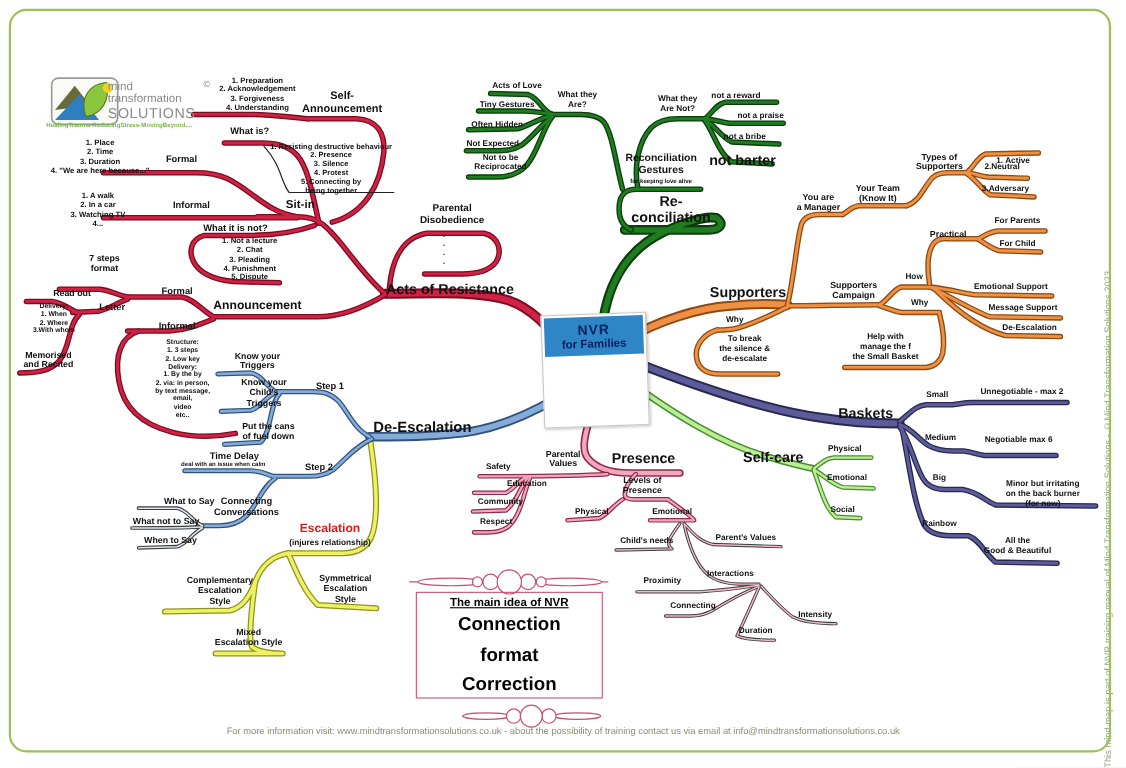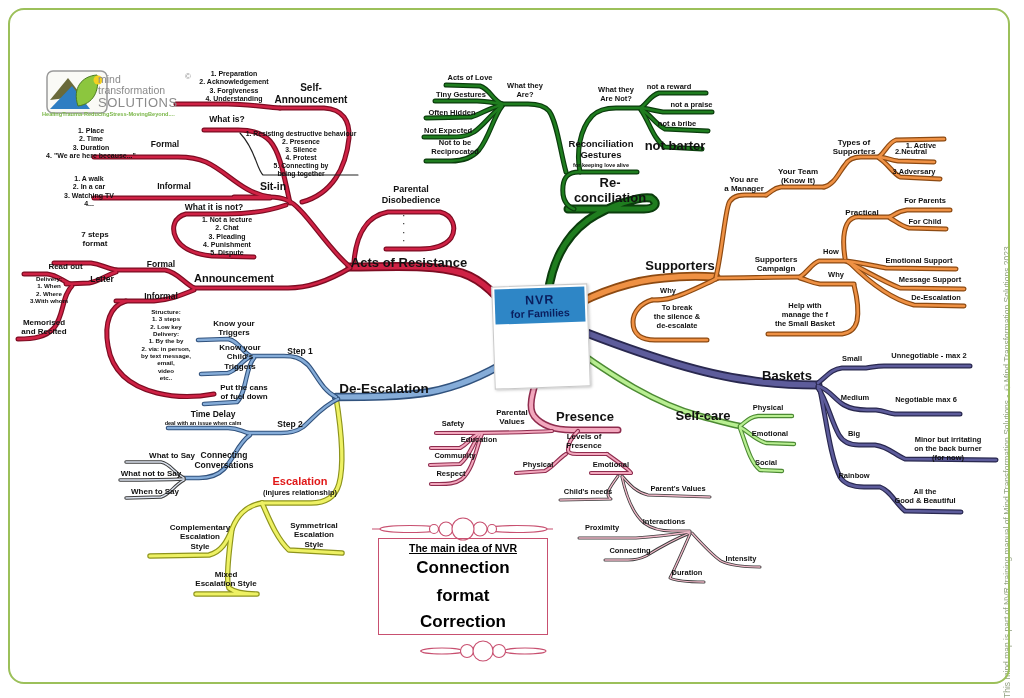--- a/index.html
+++ b/index.html
@@ -264,20 +264,21 @@
       <div class="l2">for Families</div>
     </div>
   </div>
 
   <div class="idea-box"></div>
   <div class="idea-title">The main idea of  NVR</div>
   <div class="idea-big" style="top:558px">Connection</div>
   <div class="idea-big" style="top:586px">format</div>
   <div class="idea-big" style="top:612px">Correction</div>
 
+  <div class="footer">For more information visit: www.mindtransformationsolutions.co.uk - about the possibility of training contact us via email at info@mindtransformationsolutions.co.uk</div>
   <div class="vnote">This mind map is part of NVR training manual of Mind Transformation Solutions - ©Mind Transformation Solutions 2023</div>
 
   <div class="frame"></div>
 <div class="node" style="left: 234px; top: 70px; font-size: 7px;">1. Preparation
 2. Acknowledgement
 3. Forgiveness
 4. Understanding</div>
     <div class="node" style="left: 311px; top: 82px; font-size: 10px;">Self-
 Announcement</div>
     <div class="node" style="left: 227px; top: 114px; font-size: 8.5px;">What is?</div>

